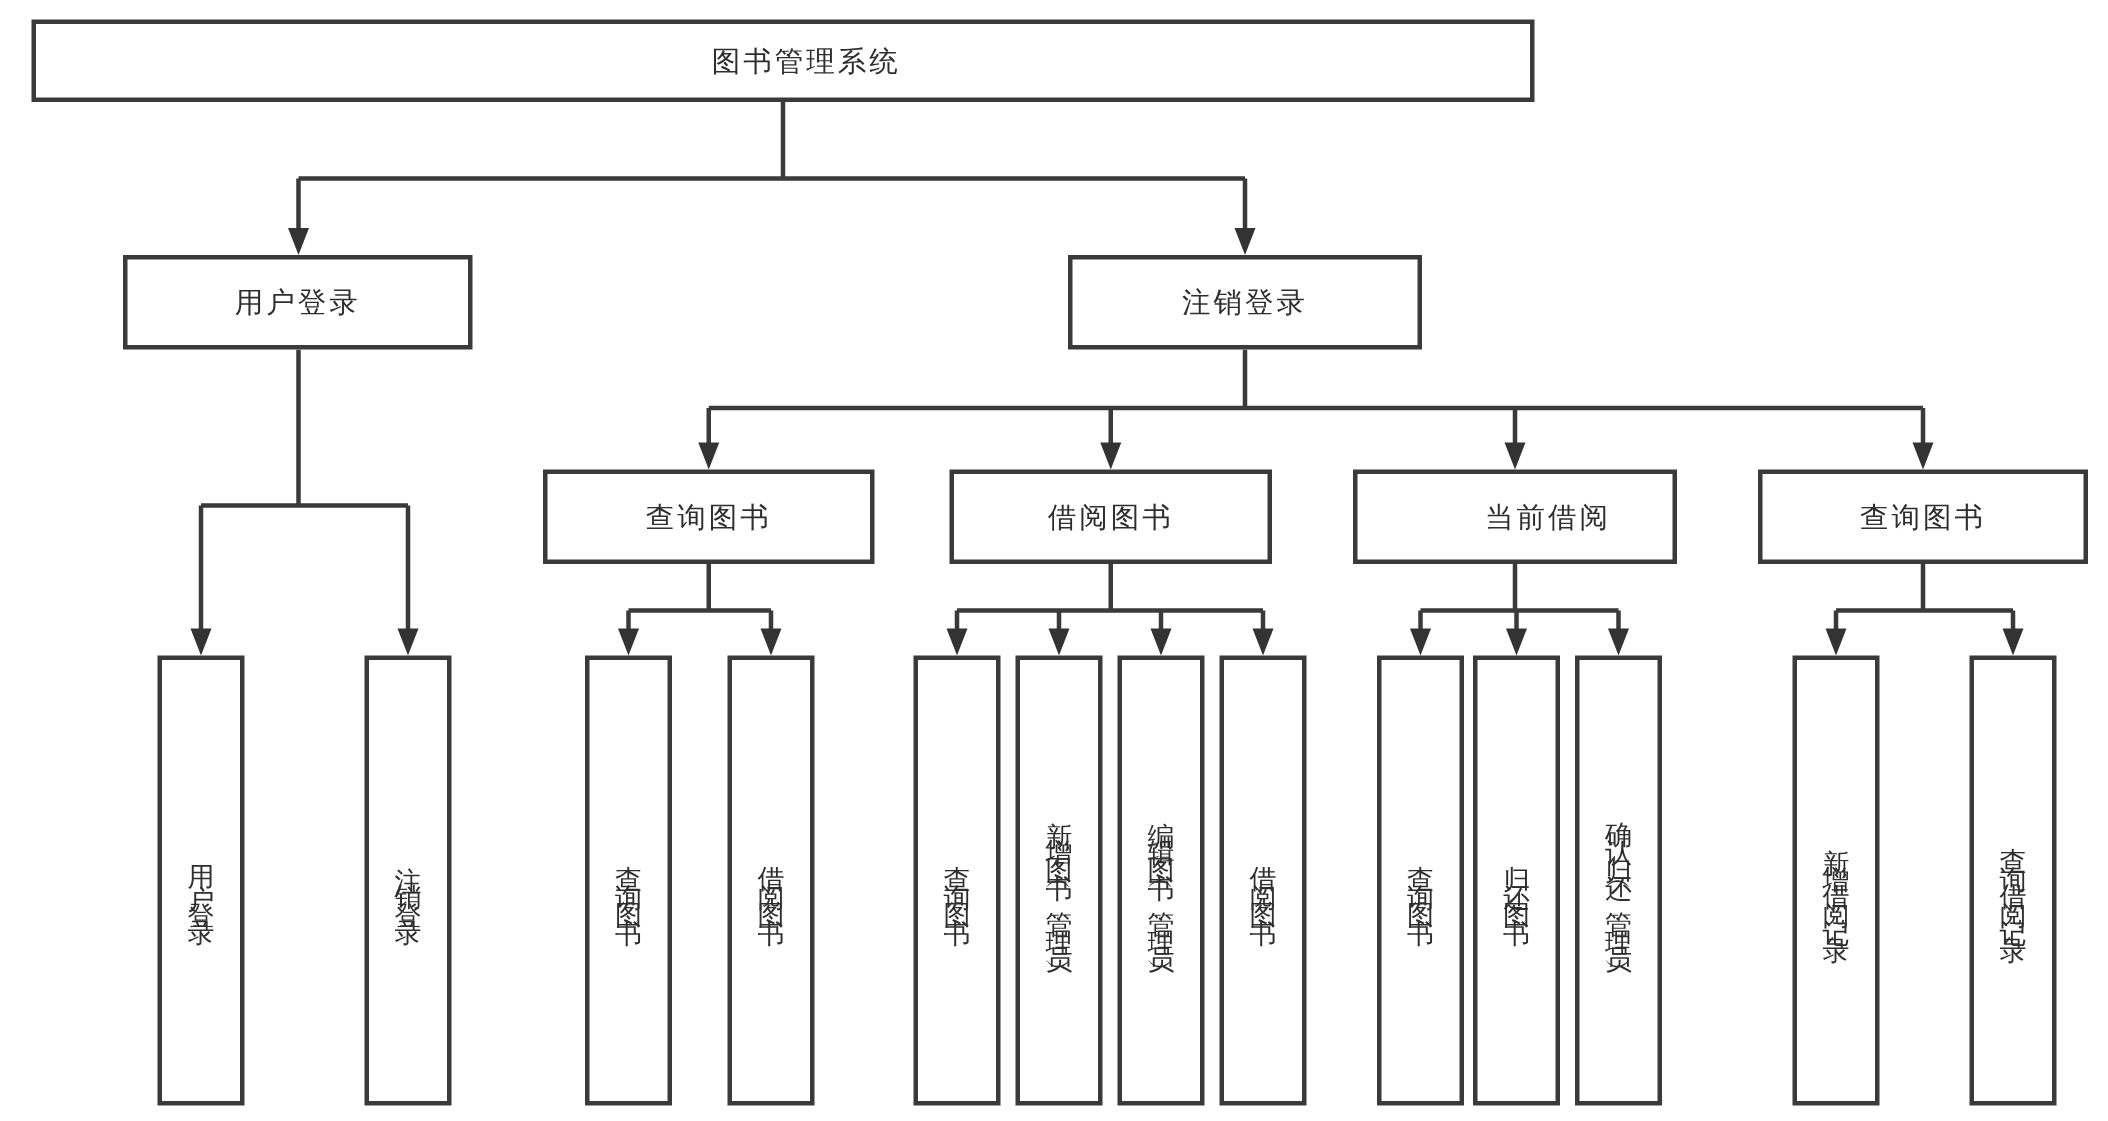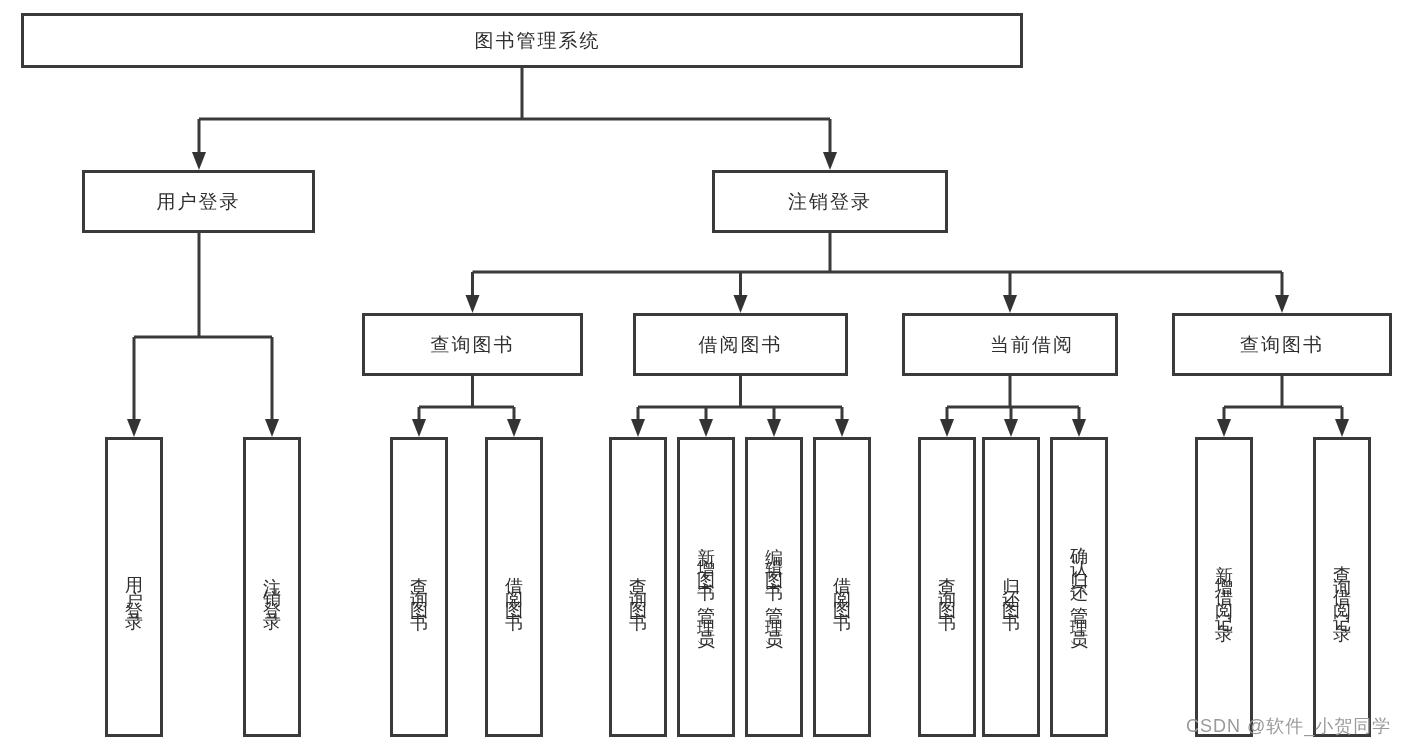--- a/index.html
+++ b/index.html
@@ -109,15 +109,14 @@
   <div class="node vnode" style="left:745px; top:437px; width:58px; height:300px;">编辑图书（管理员）</div>
   <div class="node vnode" style="left:813px; top:437px; width:58px; height:300px;">借阅图书</div>
 
   <div class="node vnode" style="left:918px; top:437px; width:58px; height:300px;">查询图书</div>
   <div class="node vnode" style="left:982px; top:437px; width:58px; height:300px;">归还图书</div>
   <div class="node vnode" style="left:1050px; top:437px; width:58px; height:300px;">确认归还（管理员）</div>
 
   <div class="node vnode" style="left:1195px; top:437px; width:58px; height:300px;">新增借阅记录</div>
   <div class="node vnode" style="left:1313px; top:437px; width:58px; height:300px;">查询借阅记录</div>
 
-  <div class="watermark">CSDN @软件_小贺同学</div>
 
 </div>
 
 </body></html>

